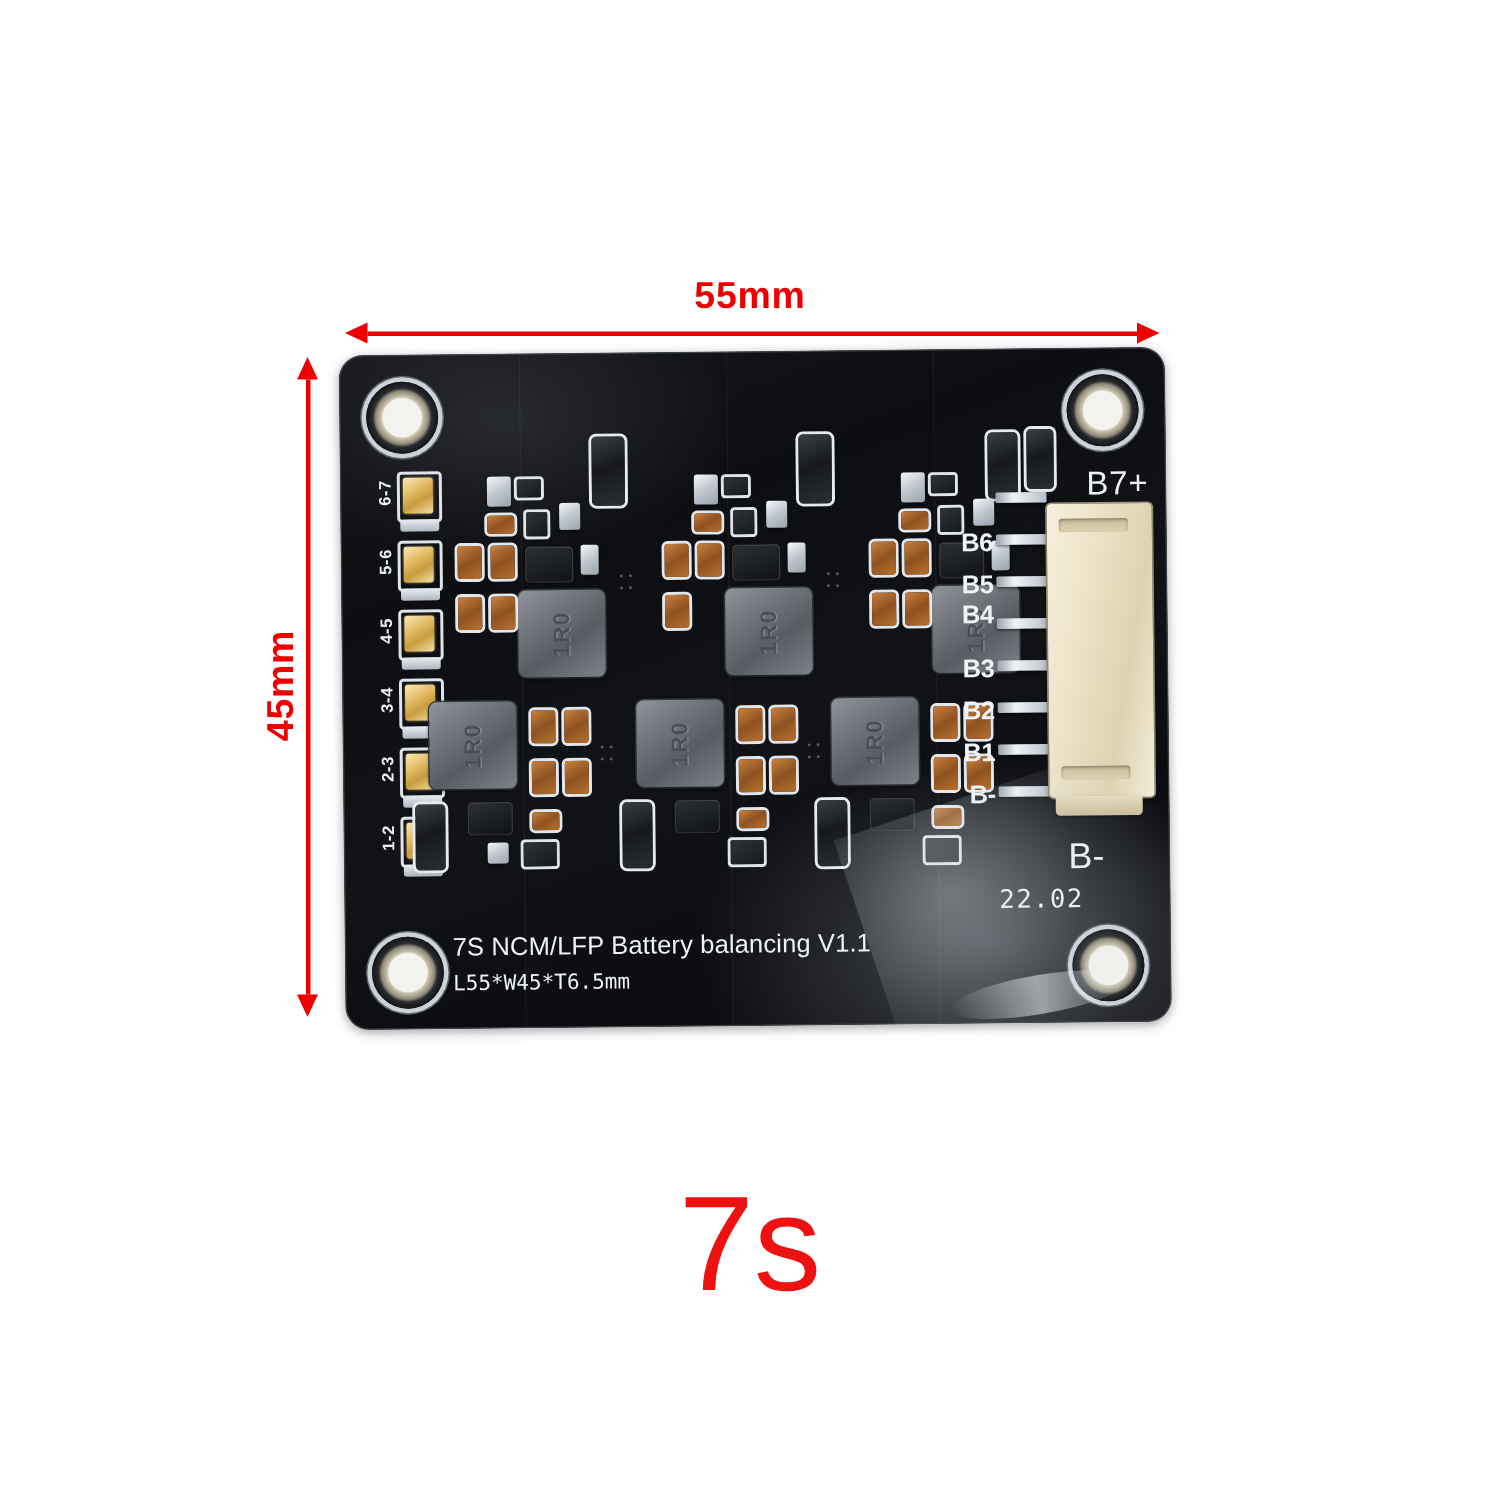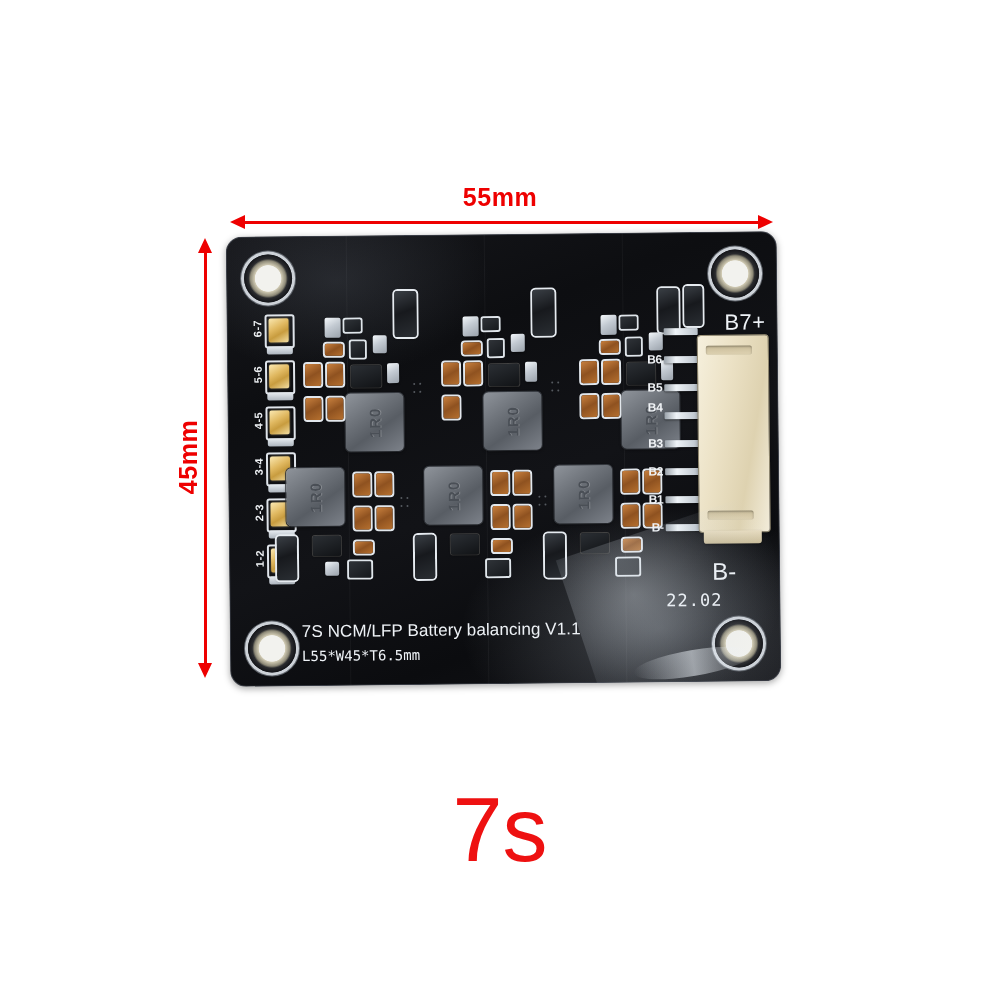--- a/index.html
+++ b/index.html
@@ -106,21 +106,21 @@
     background:linear-gradient(#c9bc99,#ded2b2);box-shadow:inset 0 1px 2px rgba(0,0,0,.35);}
   #conn-notch-top{top:10px;}
   #conn-notch-bot{bottom:12px;}
   #conn-tab-bot{position:absolute;left:4px;bottom:-12px;width:58px;height:13px;
     background:linear-gradient(#e7dcc0,#c9bc99);border-radius:0 0 3px 3px;
     box-shadow:0 1px 2px rgba(0,0,0,.5);}
   #conn-pins{position:absolute;right:80px;top:96px;width:34px;height:212px;}
   .conn-pin{position:absolute;right:0;width:34px;height:7px;
     background:linear-gradient(90deg,#9aa2aa 0%,#eef3f7 35%,#b9c1c9 100%);
     border-radius:1px;box-shadow:0 1px 2px rgba(0,0,0,.5);}
-  .pin-label{position:absolute;right:36px;color:#f0f3f6;font-size:12px;font-weight:700;
+  .pin-label{position:absolute;right:36px;color:#f0f3f6;font-size:17px;font-weight:700;
     white-space:nowrap;transform:translateY(-4px);letter-spacing:-.3px;}
 
   .silk{position:absolute;color:#eef2f6;white-space:nowrap;}
   #silk-b7{right:12px;top:78px;font-size:22px;font-weight:400;letter-spacing:.5px;}
   #silk-bminus{right:44px;bottom:96px;font-size:24px;font-weight:400;}
   #silk-title{left:72px;bottom:44px;font-size:17px;font-weight:400;letter-spacing:.1px;}
   #silk-size{left:72px;bottom:22px;font-size:14px;font-family:"DejaVu Sans Mono", monospace;}
   #silk-date{right:58px;bottom:72px;font-size:17px;font-family:"DejaVu Sans Mono", monospace;letter-spacing:1px;}
 
   

